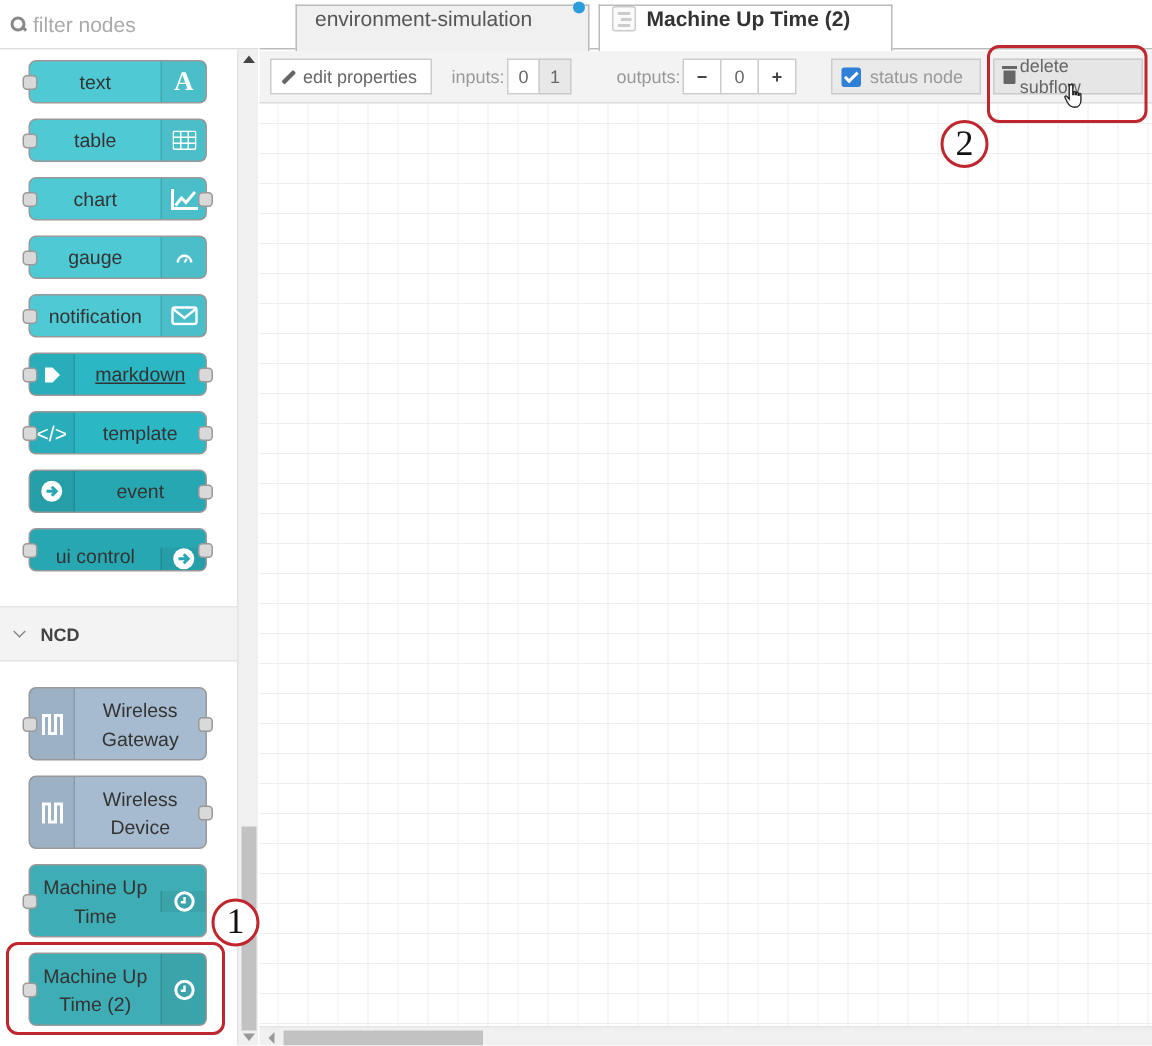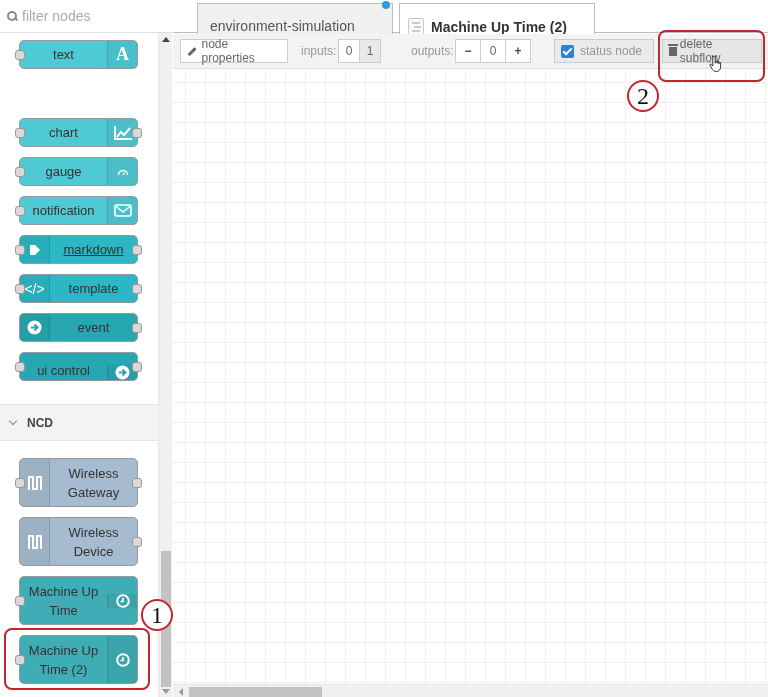--- a/index.html
+++ b/index.html
@@ -36,21 +36,21 @@
   .c-dash3 { background: #27a7b2; }
   .c-ncd { background: #a6bbcf; }
   .c-sub { background: #3fadb5; }
 
   #ncd-header { position: absolute; left: 0; top: 404px; width: 158px; height: 37px; background: #f3f3f3; border-top: 1px solid #e4e4e4; border-bottom: 1px solid #e4e4e4;
     display: flex; align-items: center; padding-left: 10px; font-weight: bold; color: #444; font-size: 12px; }
   #ncd-header .chev { width: 6px; height: 6px; border-right: 1.5px solid #888; border-bottom: 1.5px solid #888; transform: rotate(45deg); margin-right: 11px; margin-top: -4px; }
 
   
   #tabbar { position: absolute; left: 173px; top: 0; width: 595px; height: 33px; background: #fff; border-bottom: 1px solid #bbb; }
-  .tab { position: absolute; top: 3px; height: 31px; border: 1px solid #bbb; border-bottom: none; display: flex; align-items: flex-end; padding: 0 12px; font-size: 14px; }
+  .tab { position: absolute; top: 3px; height: 31px; border: 1px solid #bbb; border-bottom: none; display: flex; align-items: flex-start; padding: 0 12px; font-size: 14px; }
   #tab-env { left: 24px; width: 196px; background: #f0f0f0; color: #555; }
   #tab-env .dot { position: absolute; right: 2px; top: -3px; width: 8px; height: 8px; border-radius: 50%; background: #2d9cdb; }
   #tab-sub { left: 226px; width: 196px; background: #fff; height: 32px; color: #333; font-weight: bold; padding-left: 8px; }
   #tab-sub .sfico { width: 16px; height: 17px; border: 1px solid #ccc; border-radius: 2px; margin-right: 7px; position: relative; background: #fafafa; }
   #tab-sub .sfico i { position: absolute; left: 3px; width: 8px; height: 2px; background: #ccc; }
 
   #subbar { position: absolute; left: 173px; top: 34px; width: 595px; height: 35px; background: #f3f3f3; border-bottom: 1px solid #ddd; }
   .sbtn { position: absolute; top: 5px; height: 24px; border: 1px solid #ccc; background: #fff; color: #666; font-size: 12px; display: flex; align-items: center; padding: 0 6px; }
   #edit-props { left: 7px; width: 108px; }
   #edit-props .pencil { width: 11px; height: 3px; background: #666; transform: rotate(-45deg); margin-right: 4px; border-radius: 1px; }
@@ -101,20 +101,30 @@
     <div id="pal-scroll">
 
       <div class="pnode c-dash1" style="top:7px;">
         <span class="port in"></span>
         <span class="lbl">text</span>
         <span class="ico">
             <span style="font-family:'Liberation Serif',serif;font-weight:bold;font-size:18px;">A</span>
           </span>
       </div>
 
+      <div class="pnode c-dash1" style="top:46px;">
+        <span class="port in"></span>
+        <span class="lbl">table</span>
+        <span class="ico">
+          <svg width="16" height="13" viewBox="0 0 16 13">
+              <rect x="0.5" y="0.5" width="15" height="12" rx="1" fill="none" stroke="#fff"></rect>
+              <path d="M0 4.5H16M0 8.5H16M5.5 0V13M10.5 0V13" stroke="#fff"></path>
+            </svg>
+        </span>
+      </div>
 
       <div class="pnode c-dash1" style="top:85px;">
         <span class="port in"></span>
         <span class="lbl">chart</span>
         <span class="ico">
           <svg width="18" height="14" viewBox="0 0 18 14">
               <path d="M1 0V13H18" stroke="#fff" stroke-width="2" fill="none"></path>
               <path d="M3 11L7 6L10 9L16 2" stroke="#fff" stroke-width="2" fill="none"></path>
             </svg>
         </span>
@@ -253,21 +263,21 @@
           <i style="top:7px;left:5px;width:7px"></i>
           <i style="top:11px"></i>
         </span>
       <span>Machine Up Time (2)</span>
     </div>
   </div>
 
   <div id="subbar">
     <div id="edit-props" class="sbtn">
       <span class="pencil"></span>
-      <span>node properties</span>
+      <span>edit properties</span>
     </div>
     <span id="inputs-lbl" class="slabel">inputs:</span>
     <div id="inputs-seg" class="seg">
       <span>0</span>
       <span class="sel">1</span>
     </div>
     <span id="outputs-lbl" class="slabel">outputs:</span>
     <div id="outputs-seg" class="seg">
       <span class="minus">−</span>
       <span>0</span>

